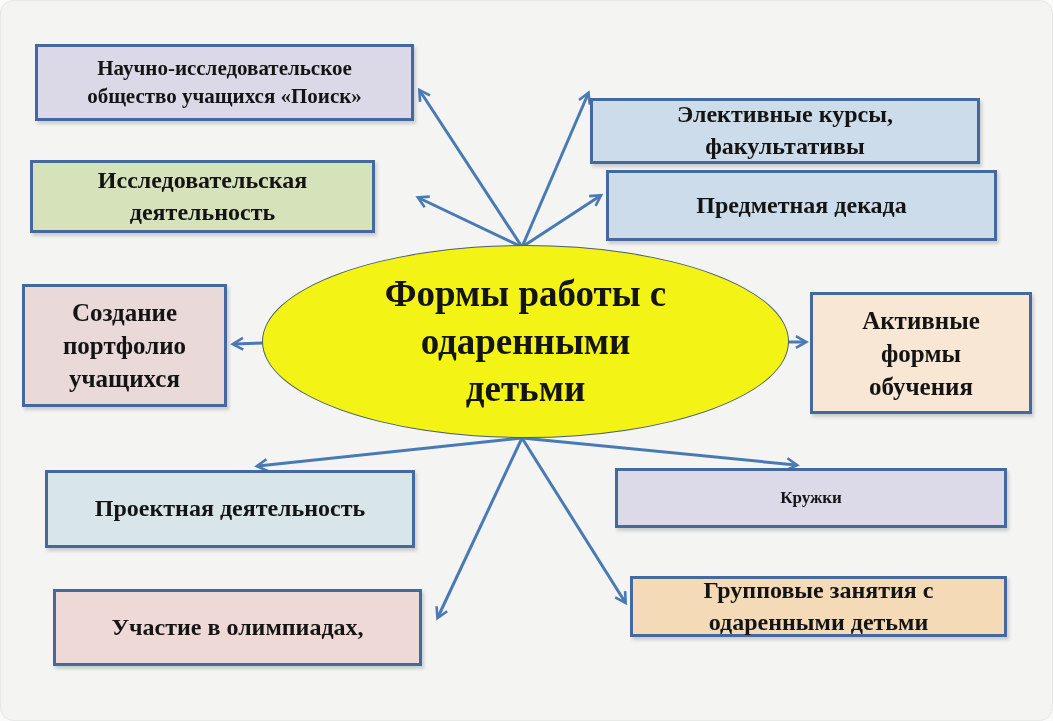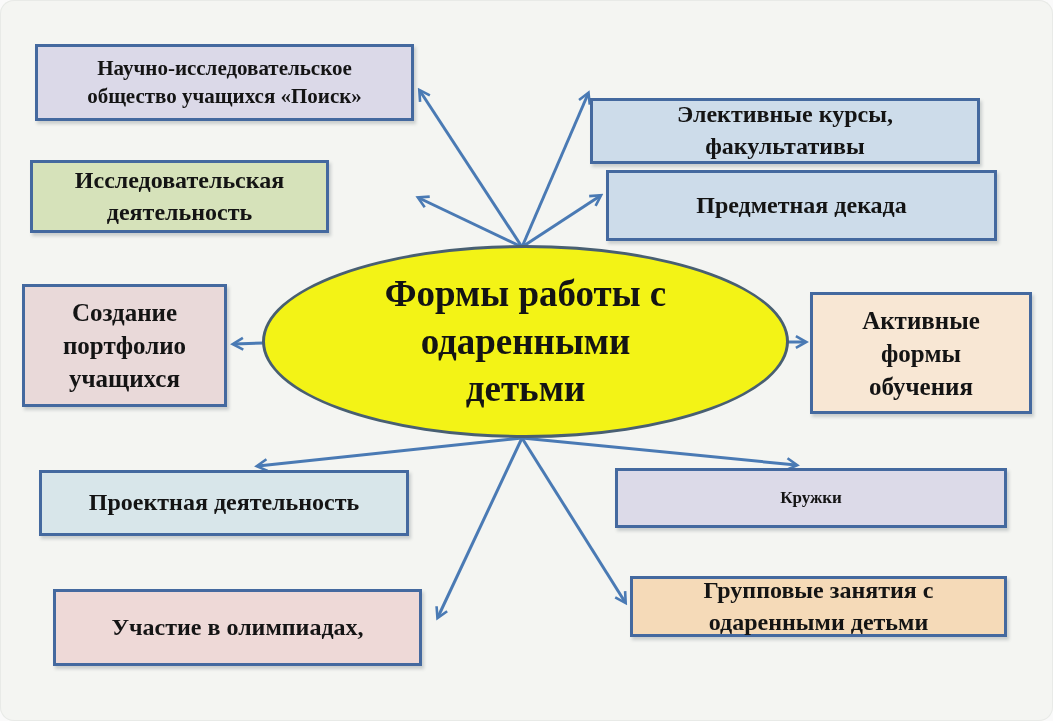--- a/index.html
+++ b/index.html
@@ -25,32 +25,32 @@
     text-align:center;
     font-weight:bold;
     line-height:1.32;
     border:3px solid #3b82f6;
     box-shadow:2px 3px 3px rgba(80,90,100,0.25);
   }
   .node span{display:block;white-space:nowrap;}
   .ellipse{
     left:262px;top:245px;width:527px;height:193px;
     border-radius:50%;
-    border:3px solid #404040;
+    border:1px solid #404040;
     font-size:37px;
     line-height:1.28;
     box-shadow:none;
   }
   .b1{left:35px;top:44px;width:379px;height:77px;font-size:21px;}
   .b2{left:590px;top:54px;width:390px;height:66px;font-size:24px;margin-top:44px;}
-  .b3{left:30px;top:160px;width:299px;height:73px;font-size:24px;}
+  .b3{left:30px;top:160px;width:345px;height:73px;font-size:24px;}
   .b4{left:606px;top:160px;width:391px;height:71px;font-size:24px;margin-top:10px;}
   .b5{left:22px;top:284px;width:205px;height:123px;font-size:25px;}
   .b6{left:810px;top:292px;width:222px;height:122px;font-size:25px;}
-  .b7{left:39px;top:470px;width:370px;height:66px;font-size:24px;}
+  .b7{left:45px;top:470px;width:370px;height:78px;font-size:24px;}
   .b8{left:615px;top:468px;width:392px;height:60px;font-size:17px;}
   .b9{left:53px;top:589px;width:369px;height:77px;font-size:24px;}
   .b10{left:630px;top:576px;width:377px;height:61px;font-size:24px;}
 </style>
 </head>
 <body>
 
 <div class="slide">
 
   <svg class="arrows" viewBox="0 0 1053 721" xmlns="http://www.w3.org/2000/svg">

